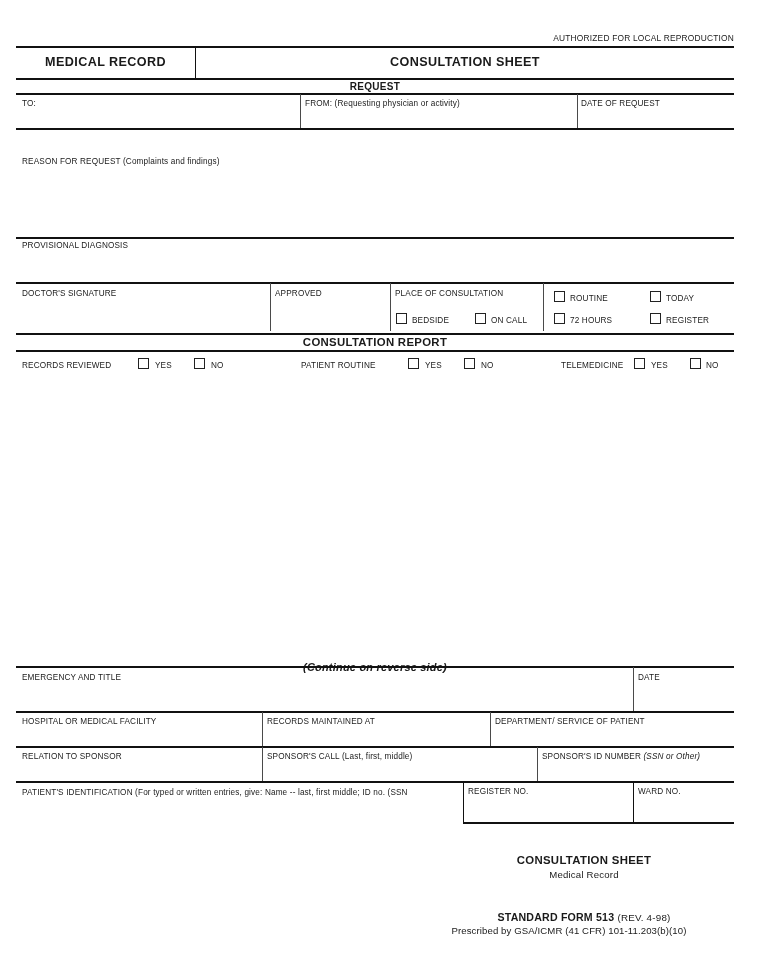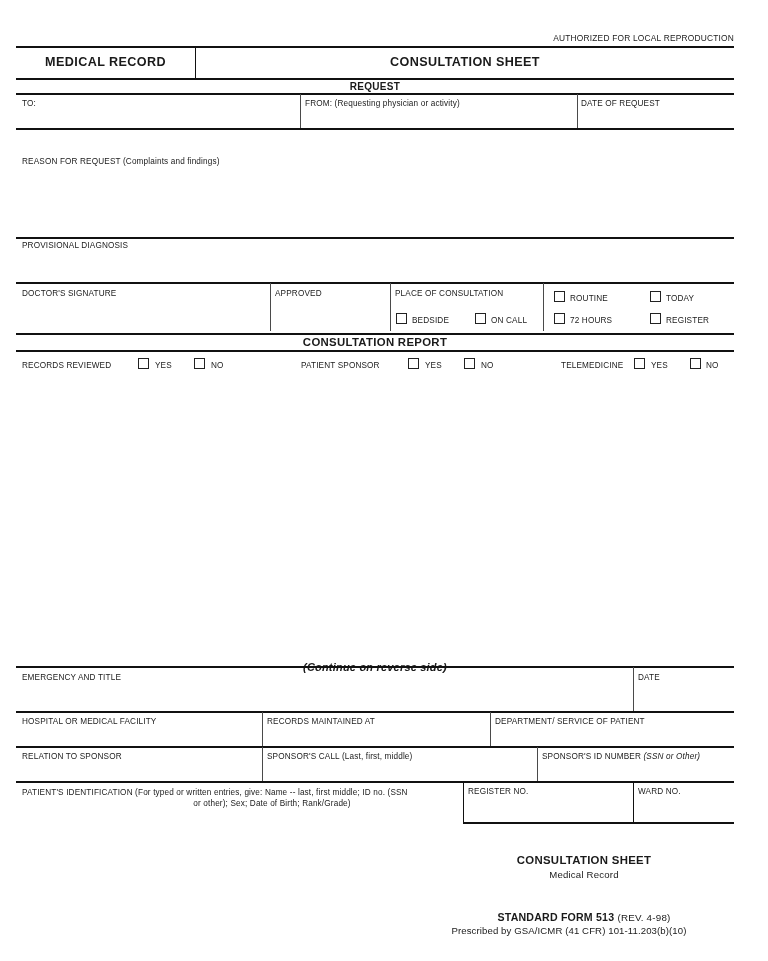--- a/index.html
+++ b/index.html
@@ -200,21 +200,21 @@
   <div class="hr-heavy" style="left:16px; top:333px; width:718px;"></div>
   <div class="band-title" style="top:336px; font-size:11.4px;">CONSULTATION REPORT</div>
   <div class="hr-heavy" style="left:16px; top:350px; width:718px;"></div>
 
   <div class="lbl abs" style="left:22px; top:361px;">RECORDS REVIEWED</div>
   <div class="cbox" style="left:138px; top:358px;"></div>
   <div class="lbl abs" style="left:155px; top:361px;">YES</div>
   <div class="cbox" style="left:194px; top:358px;"></div>
   <div class="lbl abs" style="left:211px; top:361px;">NO</div>
 
-  <div class="lbl abs" style="left:301px; top:361px;">PATIENT SPONSOR</div>
+  <div class="lbl abs" style="left:301px; top:361px;">PATIENT ROUTINE</div>
   <div class="cbox" style="left:408px; top:358px;"></div>
   <div class="lbl abs" style="left:425px; top:361px;">YES</div>
   <div class="cbox" style="left:464px; top:358px;"></div>
   <div class="lbl abs" style="left:481px; top:361px;">NO</div>
 
   <div class="lbl abs" style="left:561px; top:361px;">TELEMEDICINE</div>
   <div class="cbox" style="left:634px; top:358px;"></div>
   <div class="lbl abs" style="left:651px; top:361px;">YES</div>
   <div class="cbox" style="left:690px; top:358px;"></div>
   <div class="lbl abs" style="left:706px; top:361px;">NO</div>
@@ -257,21 +257,20 @@
     <span class="lbl-ital">(SSN or Other)</span>
   </div>
   <div class="abs" style="left:539px; top:762px; width:194px; height:18px;"></div>
 
   <div class="hr-heavy" style="left:16px; top:781px; width:718px;"></div>
   <div class="vr" style="left:463px; top:782px; height:40px;"></div>
   <div class="vr" style="left:633px; top:782px; height:40px;"></div>
 
   <div class="lbl abs multiline" style="left:22px; top:787px; width:430px; text-align:center;">
     <span style="display:block; text-align:left;">PATIENT'S IDENTIFICATION (For typed or written entries, give: Name -- last, first middle; ID no. (SSN</span>
-    <span style="display:block; text-align:center; padding-left:70px;">or other); Sex; Date of Birth; Rank/Grade)</span>
   </div>
   <div class="abs" style="left:17px; top:806px; width:445px; height:15px;"></div>
 
   <div class="lbl abs" style="left:468px; top:787px;">REGISTER NO.</div>
   <div class="abs" style="left:465px; top:797px; width:167px; height:24px;"></div>
 
   <div class="lbl abs" style="left:638px; top:787px;">WARD NO.</div>
   <div class="abs" style="left:635px; top:797px; width:98px; height:24px;"></div>
 
   <div class="hr-heavy" style="left:463px; top:822px; width:271px;"></div>

